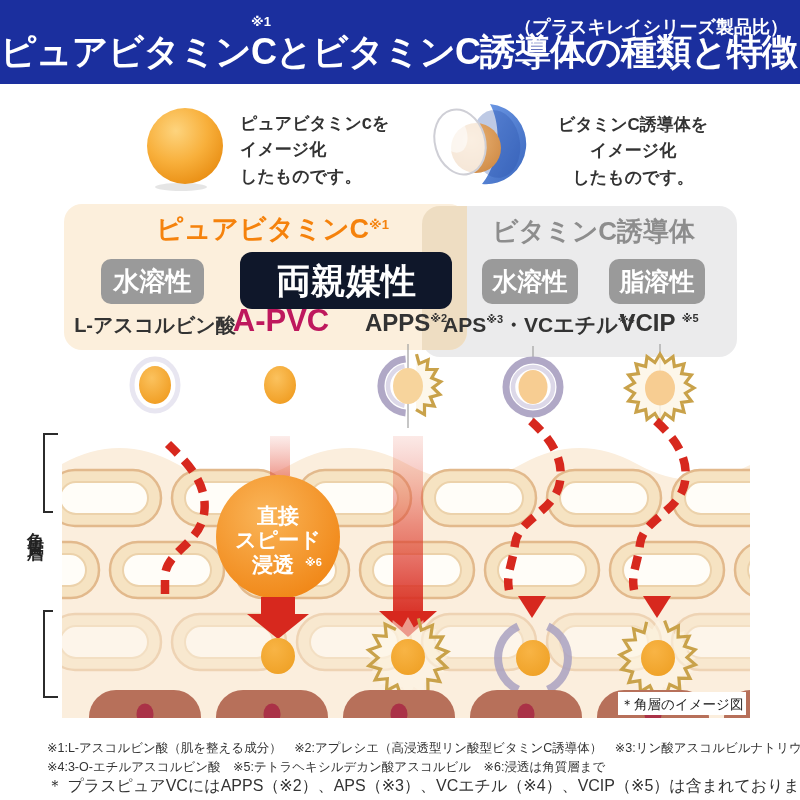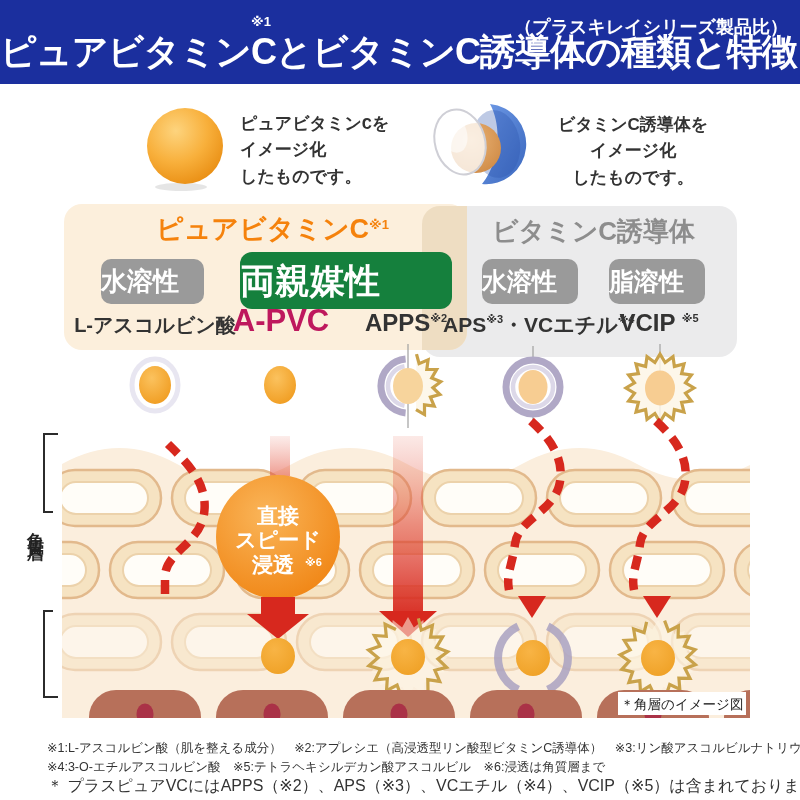--- a/index.html
+++ b/index.html
@@ -21,23 +21,23 @@
 
   
   #panel-gray{left:422px;top:206px;width:315px;height:151px;background:#ebebec;border-radius:18px;}
   #panel-cream{left:64px;top:204px;width:403px;height:146px;background:#fcefdc;border-radius:18px;}
   #panel-overlap{left:422px;top:206px;width:45px;height:144px;background:#eeddc2;border-radius:18px 0 18px 0;}
   #pure-title{left:64px;top:211px;width:403px;text-align:center;text-indent:14px;
               font-size:27px;font-weight:bold;color:#f5820c;}
   #deriv-title{left:430px;top:214px;width:307px;text-align:center;text-indent:20px;
                font-size:26px;font-weight:bold;color:#8d8d8d;}
   .title-sup{font-size:13px;position:relative;top:-9px;text-indent:0;}
-  .badge{color:#fff;text-align:left;border-radius:10px;font-weight:bold;}
+  .badge{color:#fff;text-align:center;border-radius:10px;font-weight:bold;}
   #badge-pure-left{left:101px;top:259px;width:103px;height:45px;line-height:45px;font-size:26px;background:#9a9a9a;}
-  #badge-pure-main{left:240px;top:252px;width:212px;height:57px;line-height:57px;font-size:35px;background:#15803d;border-radius:12px;}
+  #badge-pure-main{left:240px;top:252px;width:212px;height:57px;line-height:57px;font-size:35px;background:#0f172a;border-radius:12px;}
   #badge-deriv-left{left:482px;top:259px;width:96px;height:45px;line-height:45px;font-size:25px;background:#9a9a9a;}
   #badge-deriv-right{left:609px;top:259px;width:96px;height:45px;line-height:45px;font-size:25px;background:#9a9a9a;}
 
   .col-label{text-align:center;color:#333;white-space:nowrap;}
   #label-col1{left:62px;top:312px;width:186px;font-size:20px;font-weight:600;}
   #label-col2{left:196px;top:303px;width:170px;font-size:31px;font-weight:bold;color:#be185d;}
   #label-col3{left:346px;top:309px;width:120px;font-size:24px;font-weight:600;}
   #label-col4{left:443px;top:311px;width:180px;font-size:21px;font-weight:600;}
   #label-col5{left:604px;top:309px;width:110px;font-size:24px;font-weight:600;}
   .sup{font-size:11px;font-weight:bold;position:relative;top:-9px;}

